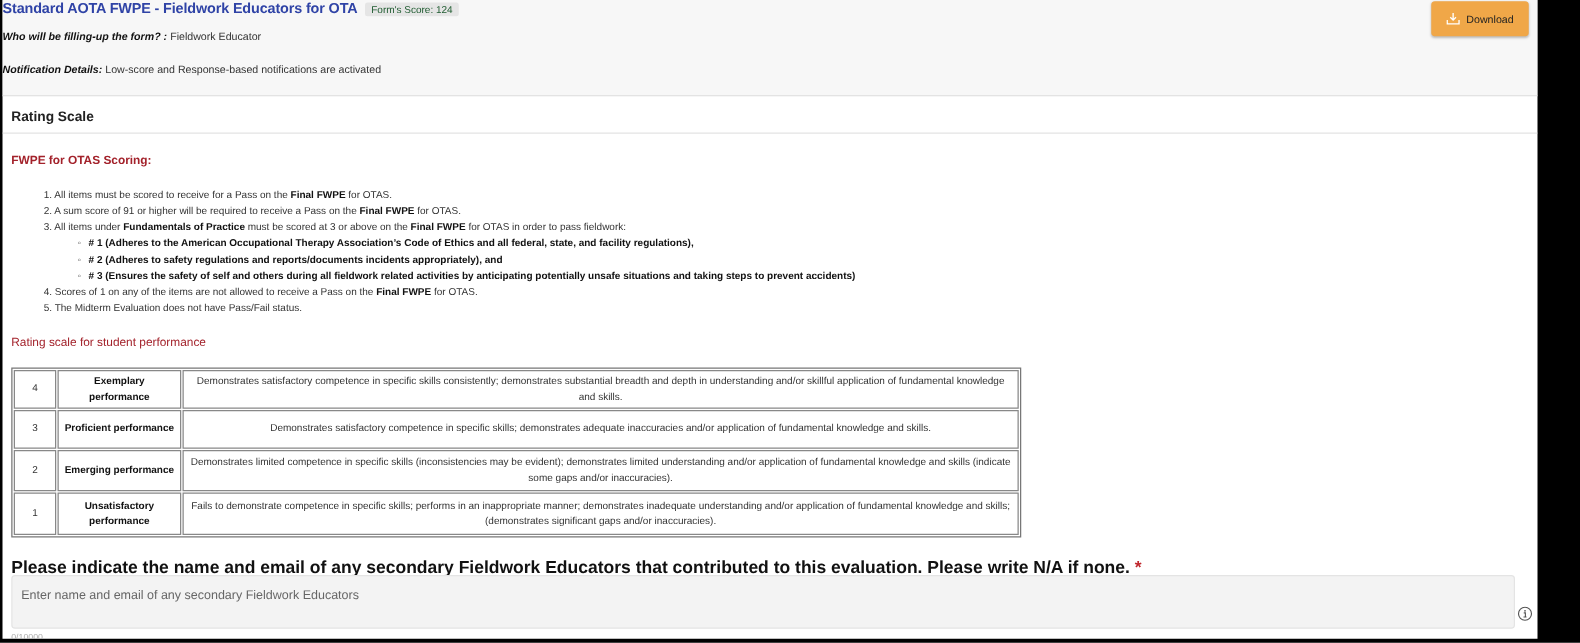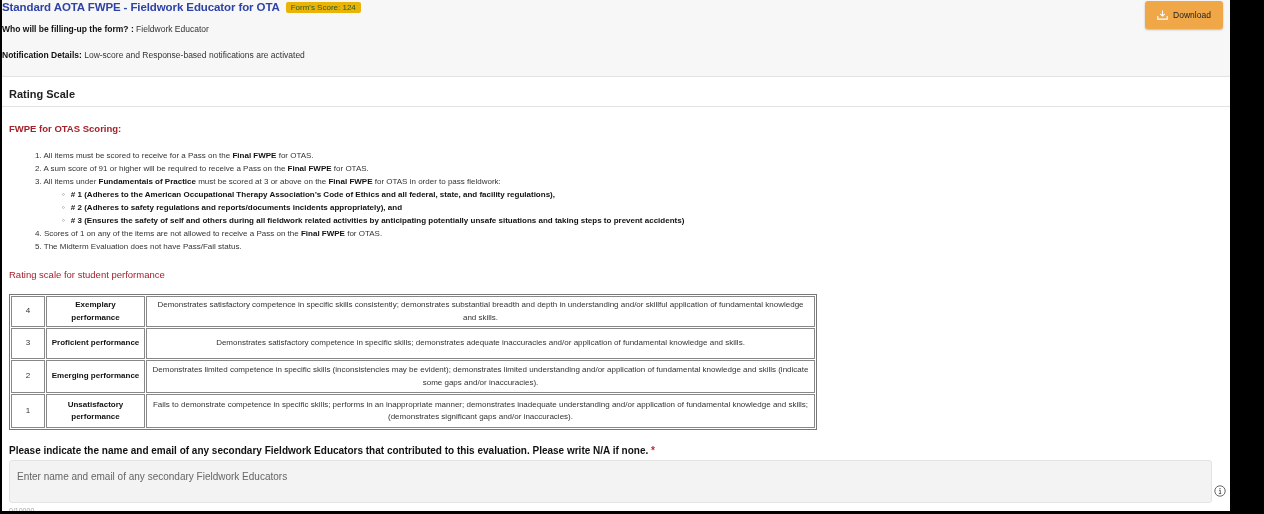--- a/index.html
+++ b/index.html
@@ -2,53 +2,53 @@
 <html><head>
   <meta charset="utf-8">
   <style>
     * { box-sizing: border-box; margin: 0; padding: 0; }
     html, body { width: 1264px; height: 514px; background: #000; overflow: hidden; }
     body { font-family: "Liberation Sans", "DejaVu Sans", sans-serif; font-size: 8.5px; color: #222; position: relative; }
     .frame { position: absolute; left: 2px; top: 0; width: 1228px; height: 511px; background: #fff; overflow: hidden; }
     .header { position: absolute; left: 0; top: 0; width: 100%; height: 77px; background: #f7f7f7; border-bottom: 1px solid #e3e3e3; }
     .title-row { position: absolute; left: 0; top: 1px; display: flex; align-items: center; }
     .title { color: #2f43a6; font-size: 11.5px; font-weight: bold; letter-spacing: -0.1px; }
-    .score-badge { margin-left: 6px; background: #eab308; color: #1f5b30; font-size: 8px; padding: 1px 5px; border-radius: 2px; }
+    .score-badge { margin-left: 6px; background: #e5e5e5; color: #1f5b30; font-size: 8px; padding: 1px 5px; border-radius: 2px; }
     .info-line { position: absolute; left: 0; font-size: 8.5px; color: #333; white-space: nowrap; }
-    .info-line b { color: #111; }
+    .info-line b { color: #111; font-style: italic; }
     .download-btn { position: absolute; left: 1143px; top: 1px; width: 78px; height: 28px; background: #f0a748; border-radius: 3px; border: none; color: #222; font-size: 8.5px; display: flex; align-items: center; justify-content: center; gap: 5px; box-shadow: 0 1px 2px rgba(0,0,0,.25); }
     .download-btn svg { width: 11px; height: 10px; }
     .section-title { position: absolute; left: 7px; top: 88px; font-size: 11px; font-weight: bold; color: #222; }
     .section-divider { position: absolute; left: 0; top: 106px; width: 100%; height: 1px; background: #e3e3e3; }
     .red-heading { position: absolute; left: 7px; color: #a3222b; font-size: 9.5px; font-weight: bold; }
     .red-heading.normal { font-weight: normal; }
     .rules { position: absolute; left: 33px; top: 149px; font-size: 8px; color: #333; line-height: 13px; }
     .rules b { color: #111; }
     .sub-rules { padding-left: 27px; }
     .sub-rules div { font-weight: bold; color: #111; }
     .sub-rules div::before { content: "\25E6"; font-weight: normal; margin-right: 6px; color: #555; }
     table.scale { position: absolute; left: 7px; top: 294px; width: 808px; border-collapse: separate; border-spacing: 1px; border: 1px solid #777; font-size: 8px; }
     table.scale td { border: 1px solid #888; text-align: center; color: #333; padding: 2px 4px; line-height: 12.5px; }
     table.scale td.num { width: 34px; }
     table.scale td.lbl { width: 99px; font-weight: bold; color: #111; }
-    .question { position: absolute; left: 7px; top: 445px; font-size: 10px; font-weight: bold; color: #111; white-space: nowrap; }
+    .question { position: absolute; left: 7px; top: 445px; font-size: 14px; font-weight: bold; color: #111; white-space: nowrap; }
     .question .req { color: #c0262c; }
     .answer-box { position: absolute; left: 7px; top: 460px; width: 1203px; height: 43px; background: #f3f3f3; border: 1px solid #e4e4e4; border-radius: 3px; font-family: "Liberation Sans", sans-serif; font-size: 10px; color: #666; padding: 10px 7px; resize: none; }
     .answer-box::placeholder { color: #666; }
     .info-icon { position: absolute; left: 1212px; top: 485px; width: 12px; height: 12px; }
     .char-count { position: absolute; left: 7px; top: 507px; font-size: 7px; color: #aaa; }
   </style>
 </head>
 <body>
 
 <div class="frame">
 
   <div class="header">
     <div class="title-row">
-      <span class="title">Standard AOTA FWPE - Fieldwork Educator for OTA</span>
+      <span class="title">Standard AOTA FWPE - Fieldwork Educators for OTA</span>
       <span class="score-badge">Form's Score: 124</span>
     </div>
     <div class="info-line" style="top:24px;">
       <b>Who will be filling-up the form? :</b>
       <span>Fieldwork Educator</span>
     </div>
     <div class="info-line" style="top:50px;">
       <b>Notification Details:</b>
       <span>Low-score and Response-based notifications are activated</span>
     </div>

